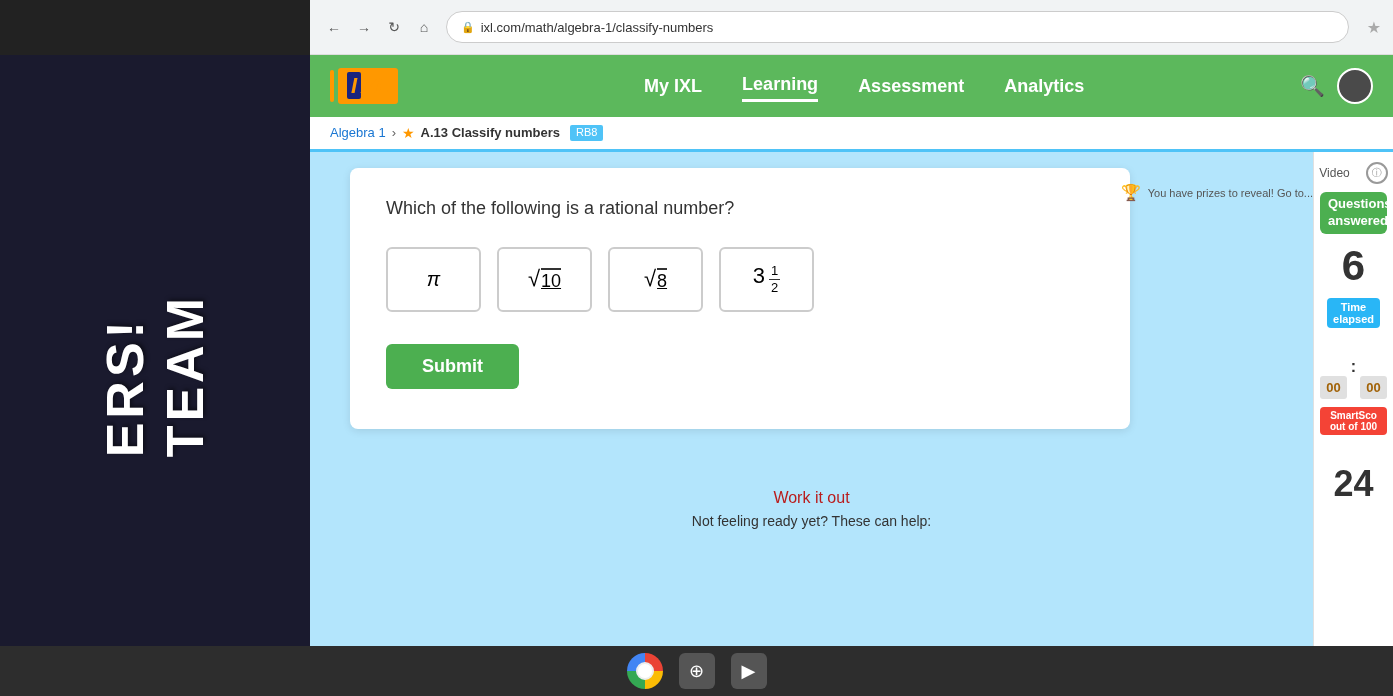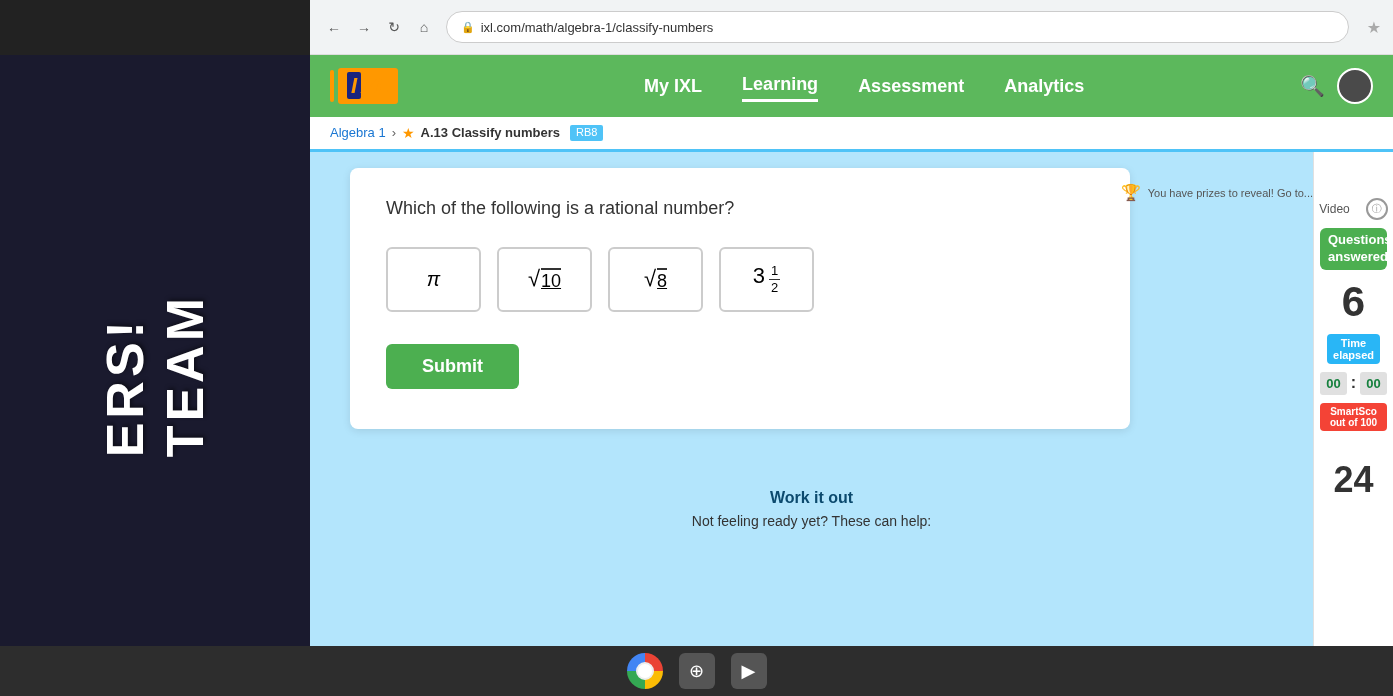--- a/index.html
+++ b/index.html
@@ -276,23 +276,23 @@
       cursor: pointer;
       transition: background 0.2s;
     }
 
     
     .work-it-out {
       margin-top: 40px;
       text-align: center;
     }
     .work-it-out-link {
-      color: #0c4a6e;
+      color: #b91c1c;
       font-size: 16px;
-      font-weight: bold;
+      font-weight: normal;
       cursor: pointer;
       text-decoration: none;
     }
     .help-text {
       color: #333;
       font-size: 14px;
       margin-top: 6px;
     }
 
     
@@ -307,21 +307,20 @@
       border-left: 1px solid #e0e0e0;
     }
 
     .video-btn {
       display: flex;
       align-items: center;
       gap: 16px;
       font-size: 12px;
       color: #555;
       cursor: pointer;
-      margin-top: 36px;
     }
     .video-circle {
       width: 22px;
       height: 22px;
       border: 2px solid #999;
       border-radius: 50%;
       display: flex;
       align-items: center;
       justify-content: center;
       font-size: 10px;
@@ -360,21 +359,22 @@
       display: flex;
       gap: 4px;
       align-items: center;
     }
     .time-box {
       background: #e0e0e0;
       border-radius: 3px;
       padding: 4px 6px;
       font-size: 13px;
       font-weight: bold;
-      color: #15803d;
+      color: #a16207;
+      margin-top: 40px;
     }
 
     .smartscore-badge {
       background: #f44336;
       color: white;
       border-radius: 4px;
       padding: 3px 8px;
       font-size: 10px;
       font-weight: bold;
       text-align: center;

